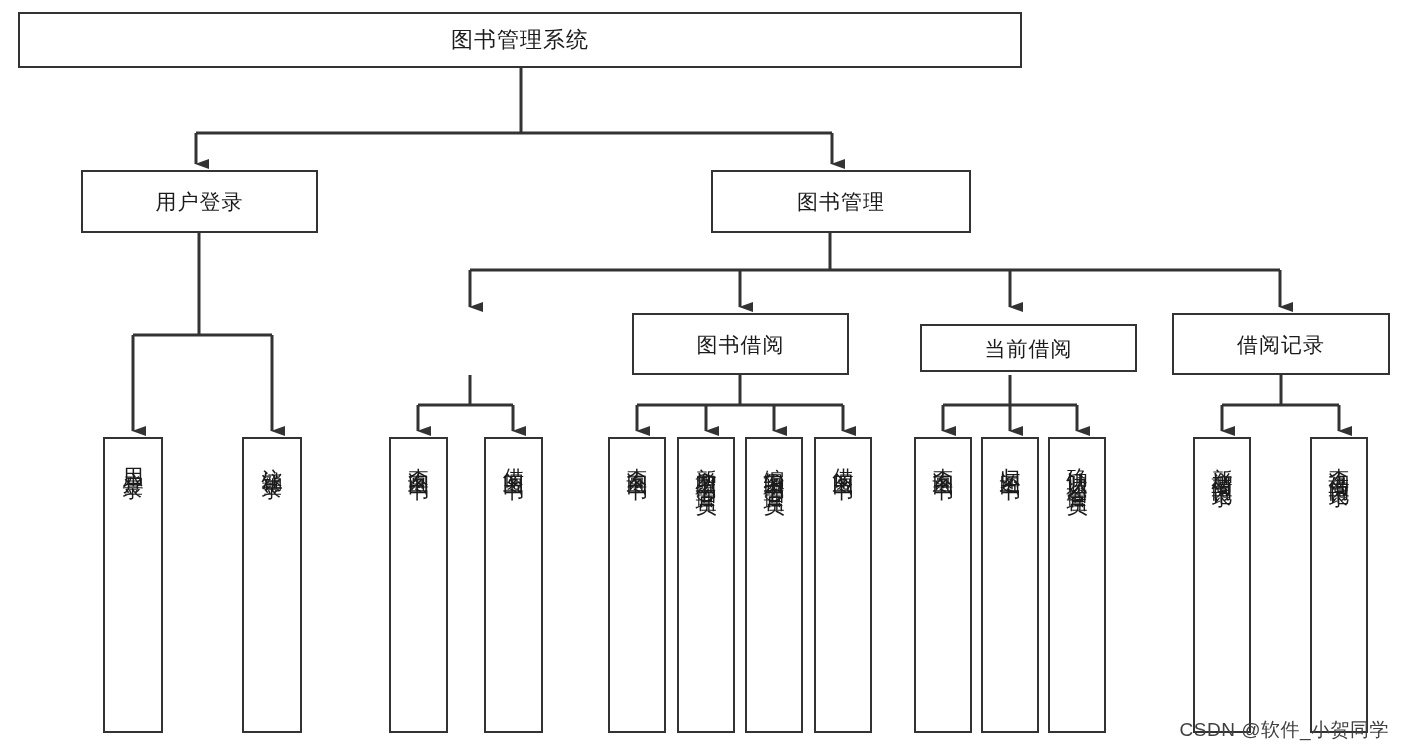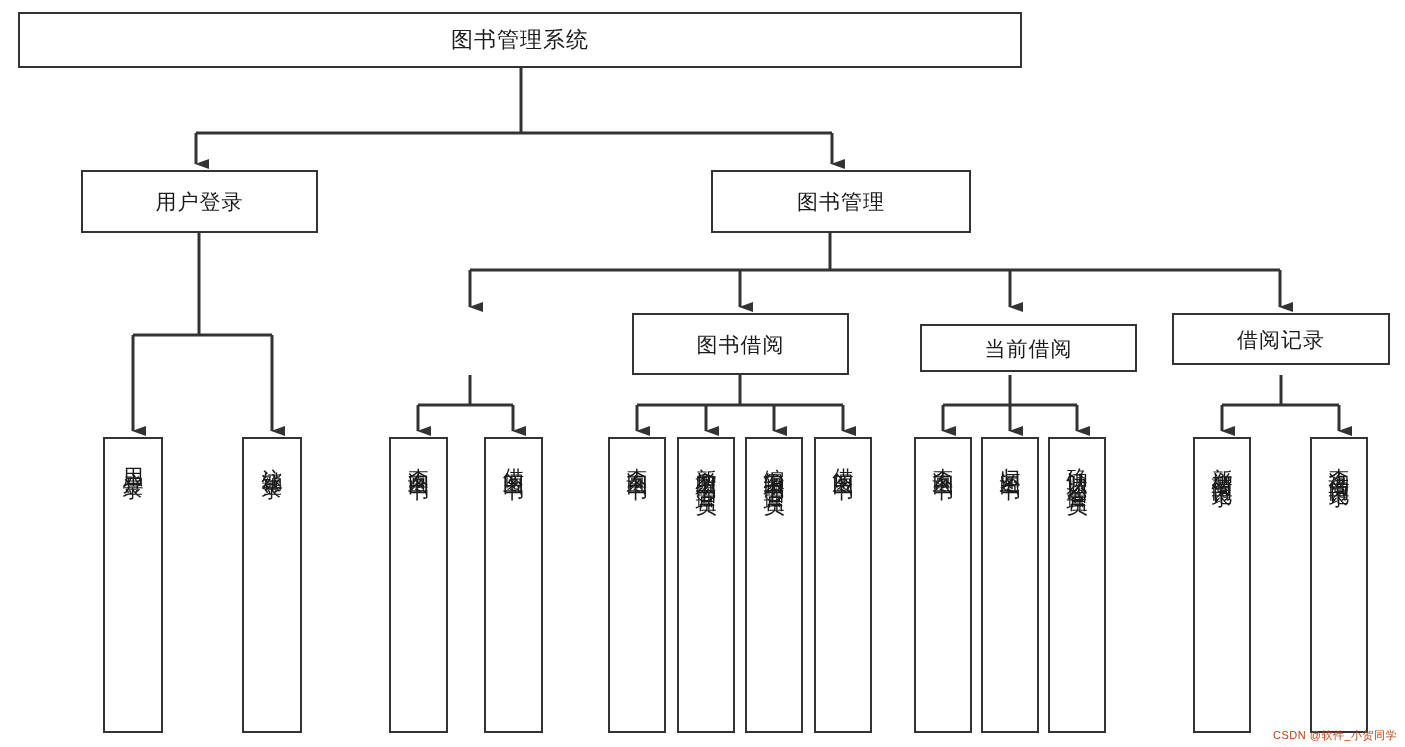--- a/index.html
+++ b/index.html
@@ -50,24 +50,24 @@
     font-size: 21px;
     letter-spacing: 4px;
     line-height: 1.05;
     white-space: nowrap;
   }
   .root .label {
     font-size: 22px;
   }
   .watermark {
     position: absolute;
-    right: 8px;
+    right: 16px;
     bottom: 4px;
-    font-size: 11px;
-    color: #c2410c;
+    font-size: 19px;
+    color: #404040;
     letter-spacing: 0.5px;
     white-space: nowrap;
   }
 </style>
 </head>
 <body>
 
 <div id="canvas">
 
   <svg class="wires" viewBox="0 0 1405 747">
@@ -133,21 +133,21 @@
   <div class="node node-h" style="left:711px; top:170px; width:260px; height:63px;">
     <span class="label">图书管理</span>
   </div>
 
   <div class="node node-h" style="left:632px; top:313px; width:217px; height:62px;">
     <span class="label">图书借阅</span>
   </div>
   <div class="node node-h" style="left:901px; top:324px; width:217px; height:48px;margin-left:19px;">
     <span class="label">当前借阅</span>
   </div>
-  <div class="node node-h" style="left:1172px; top:313px; width:218px; height:52px;">
+  <div class="node node-h" style="left:1172px; top:313px; width:218px; height:62px;">
     <span class="label">借阅记录</span>
   </div>
 
   <div class="node node-v" style="left:103px; top:437px; width:60px; height:296px;">
     <span class="label">用户登录</span>
   </div>
   <div class="node node-v" style="left:242px; top:437px; width:60px; height:296px;">
     <span class="label">注销登录</span>
   </div>
 

